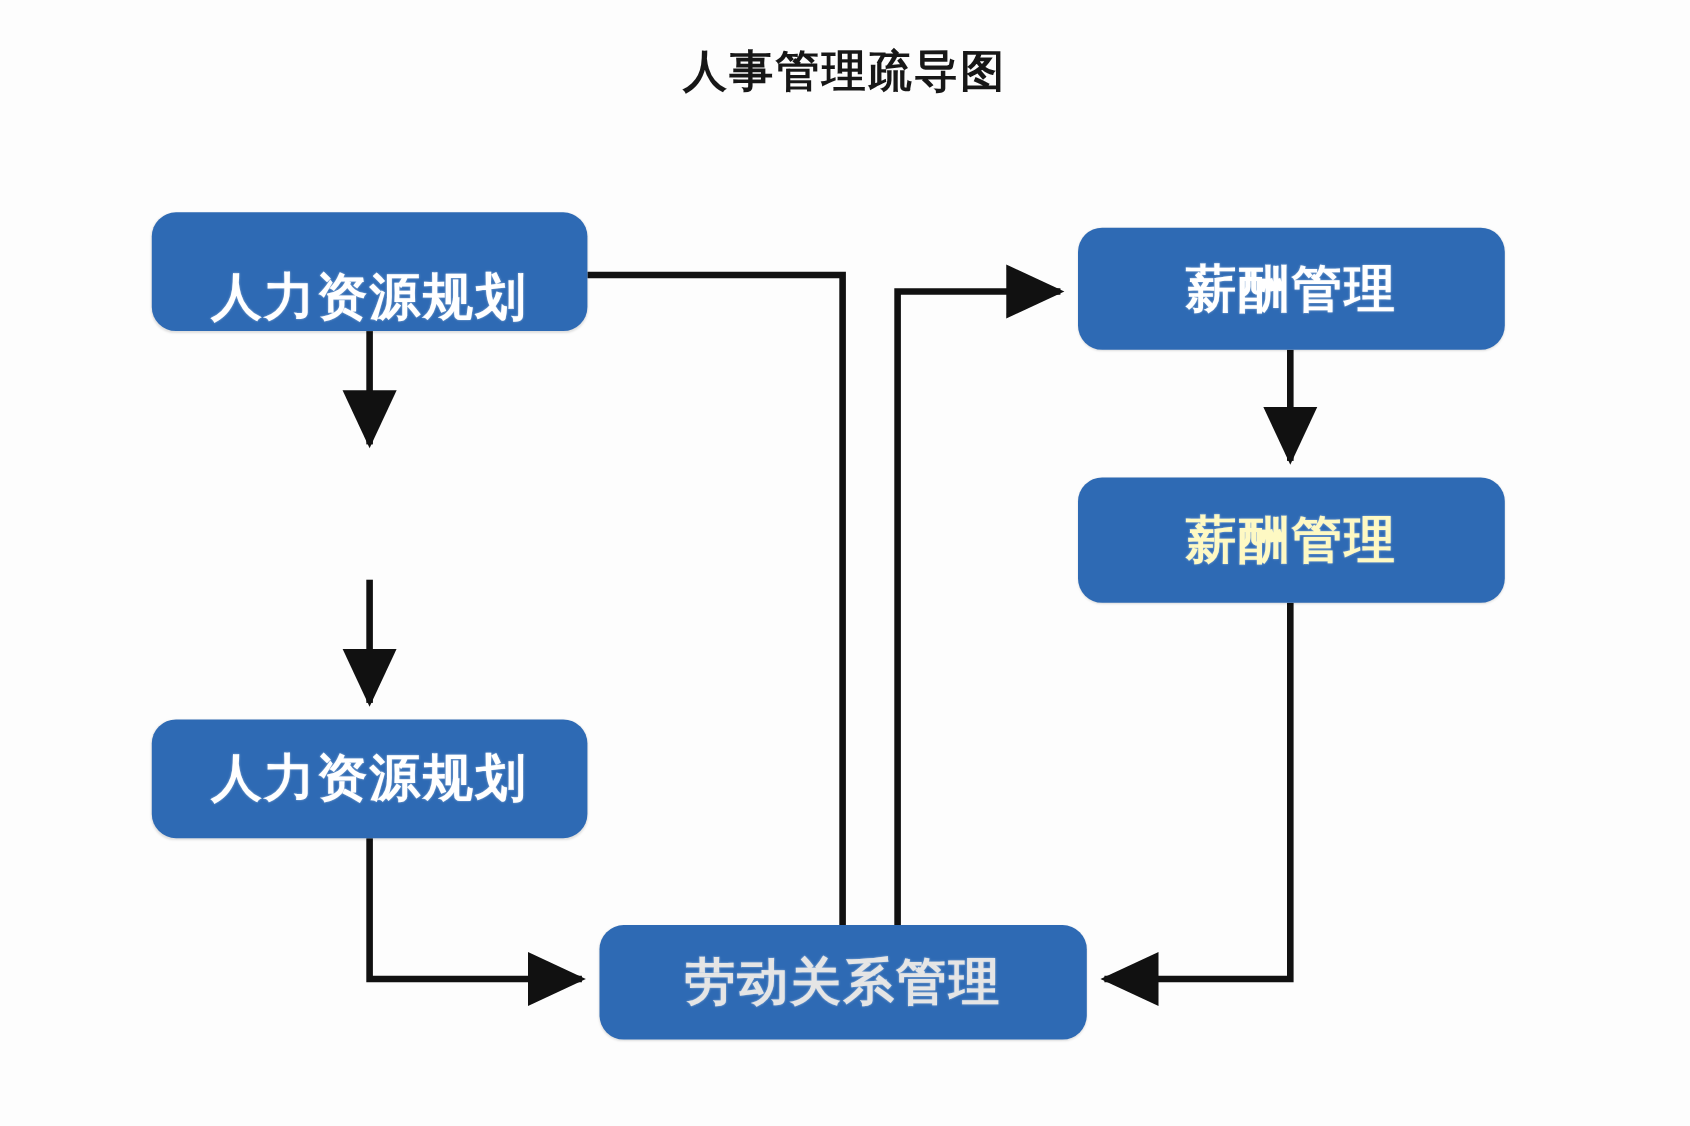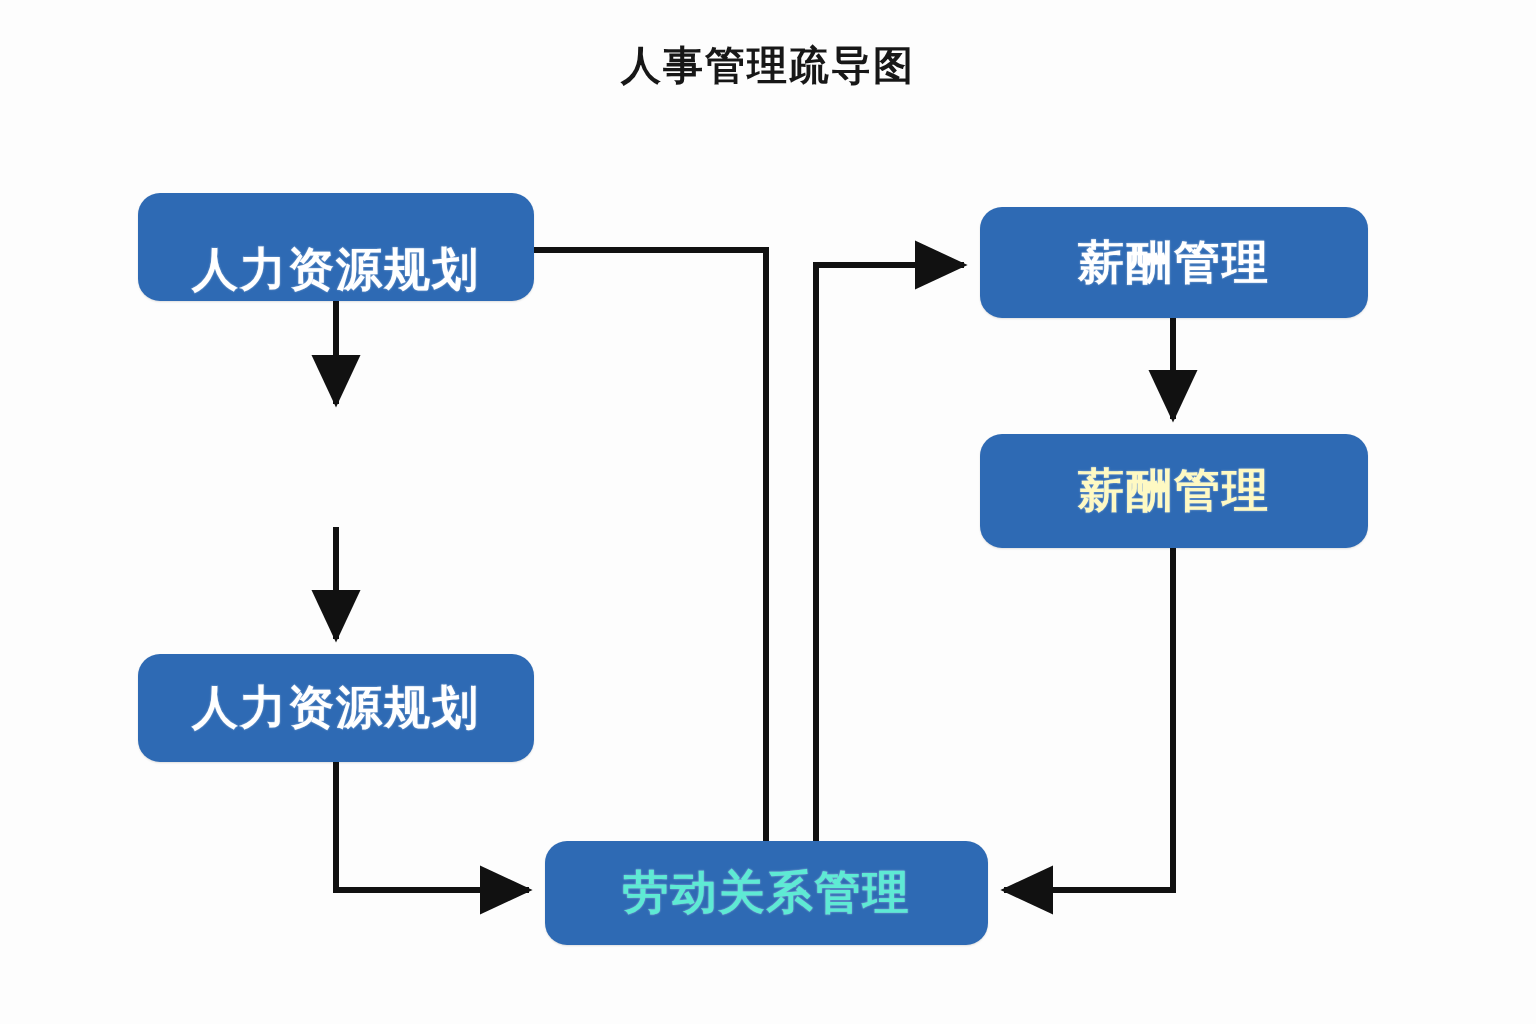--- a/index.html
+++ b/index.html
@@ -102,17 +102,17 @@
   </div>
 
   <div class="node" id="node-performance" style="left: 980px; top: 207px; width: 388px; height: 111px; background: rgb(46, 106, 180); color: rgb(255, 255, 255);">
     <span class="node-label">薪酬管理</span>
   </div>
 
   <div class="node" id="node-compensation" style="left: 980px; top: 434px; width: 388px; height: 114px; background: rgb(46, 106, 180); color: #fef9c3;">
     <span class="node-label">薪酬管理</span>
   </div>
 
-  <div class="node" id="node-labor-relations" style="left: 545px; top: 841px; width: 443px; height: 104px; background: rgb(46, 106, 180); color: #5eead4;">
+  <div class="node" id="node-labor-relations" style="left: 545px; top: 841px; width: 443px; height: 104px; background: rgb(46, 106, 180); color: #e5e5e5;">
     <span class="node-label">劳动关系管理</span>
   </div>
 
 </div>
 
 </body></html>

